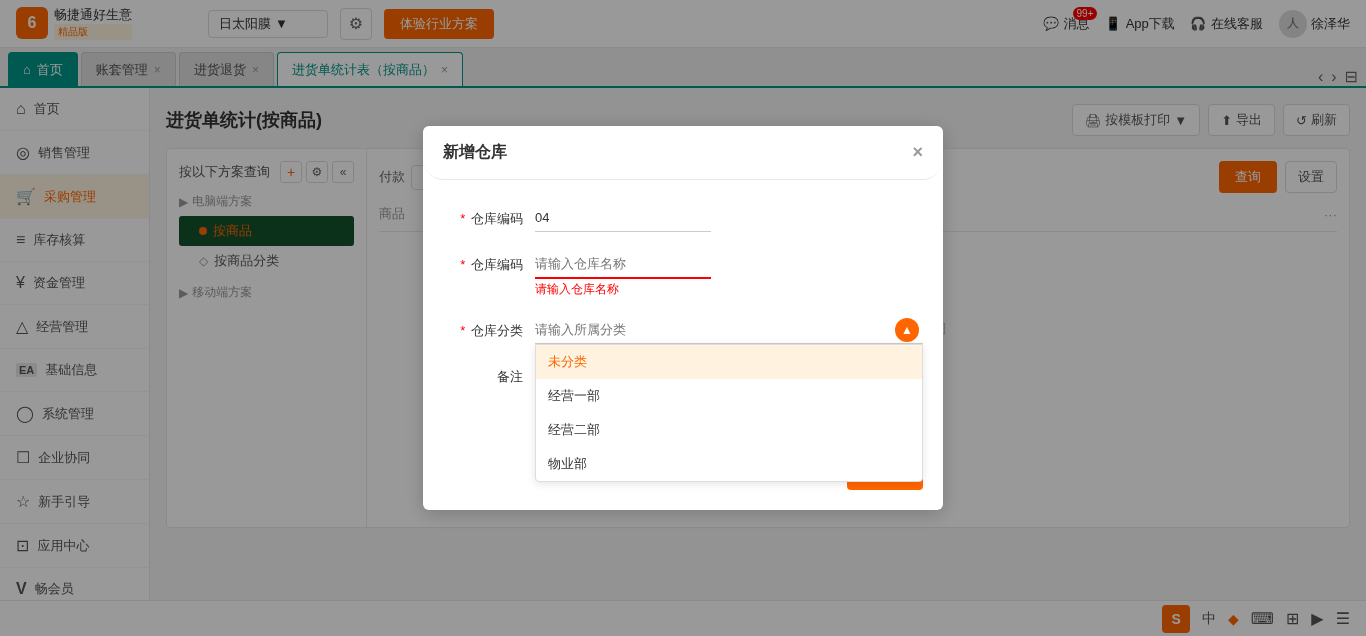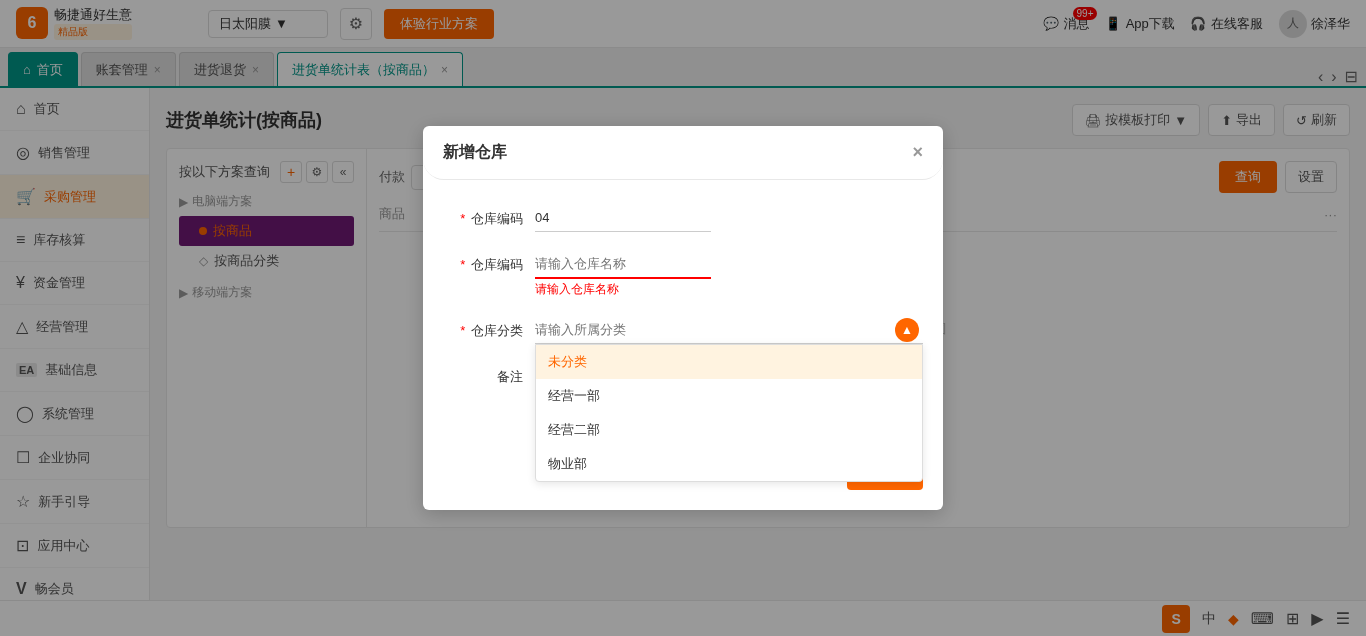--- a/index.html
+++ b/index.html
@@ -112,21 +112,21 @@
       padding: 16px;
       position: relative;
       overflow: hidden;
     }
     .page-title {
       font-size: 18px; color: #333; font-weight: 600; margin-bottom: 0;
     }
     .btn-orange { background: #f60; color: #fff; border: none; border-radius: 4px; padding: 6px 16px; cursor: pointer; font-size: 13px; }
     .btn-outline { background: #fff; color: #555; border: 1px solid #ddd; border-radius: 4px; padding: 6px 12px; cursor: pointer; font-size: 13px; display: flex; align-items: center; gap: 4px; }
     .query-tree-item { display: flex; align-items: center; gap: 6px; padding: 6px 8px; cursor: pointer; border-radius: 3px; font-size: 13px; color: #555; }
-    .query-tree-item.active { background: #701a75; color: #f60; }
+    .query-tree-item.active { background: #14532d; color: #f60; }
     .tree-dot { width: 8px; height: 8px; border-radius: 50%; background: #f60; }
 
     
     .overlay {
       position: fixed; top: 0; left: 0; right: 0; bottom: 0;
       background: rgba(0,0,0,0.4); z-index: 100;
       display: flex; align-items: center; justify-content: center;
     }
 
     

